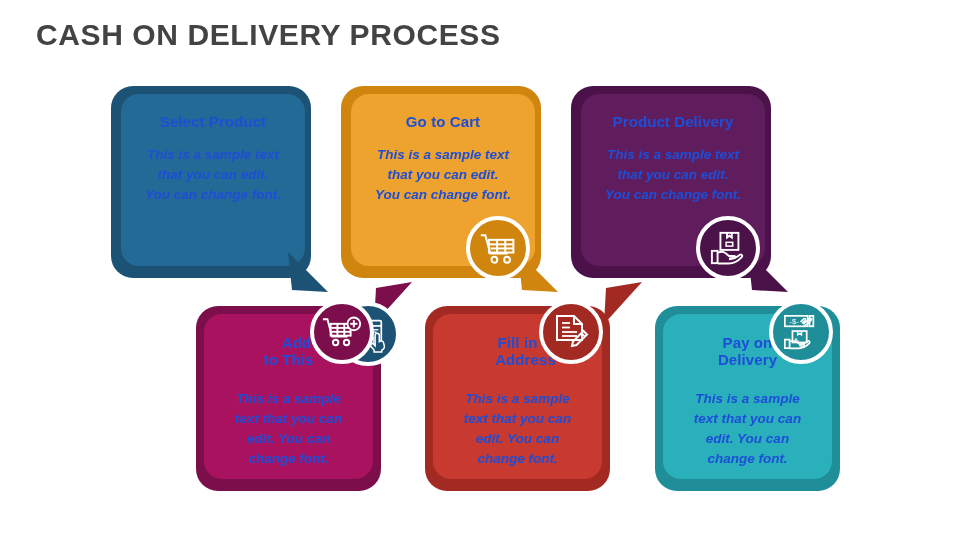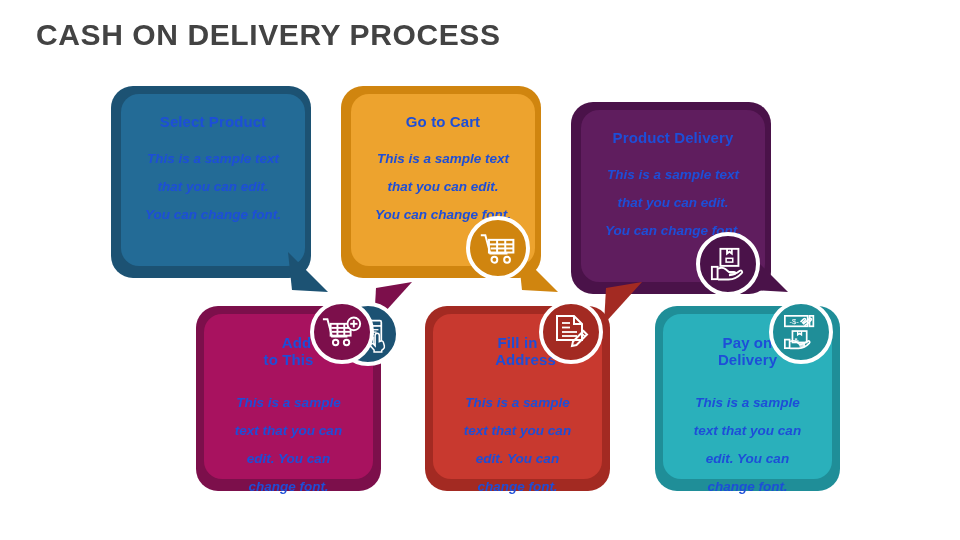--- a/index.html
+++ b/index.html
@@ -51,21 +51,21 @@
   .card-title {
     font-size: 15px;
     font-weight: bold;
     line-height: 17px;
     letter-spacing: .1px;
   }
   .card-desc {
     font-size: 13.5px;
     font-style: italic;
     font-weight: bold;
-    line-height: 28px;
+    line-height: 20px;
   }
 
   
   .badge {
     position: absolute;
     width: 64px; height: 64px;
     border-radius: 50%;
     border: 4px solid #ffffff;
     display: flex;
     align-items: center;
@@ -153,21 +153,21 @@
         <line x1="20" y1="9" x2="20" y2="23"></line>
         <line x1="29" y1="9" x2="29" y2="23"></line>
         <line x1="11.8" y1="14" x2="38" y2="14"></line>
         <line x1="12.8" y1="18.5" x2="38" y2="18.5"></line>
         <circle cx="17" cy="31" r="3.2"></circle>
         <circle cx="31" cy="31" r="3.2"></circle>
       </svg>
     </div>
   </div>
 
-  <div class="card-group" style="left:571px; top:102px; width:200px; height:200px;border-radius:28px;">
+  <div class="card-group" style="left:571px; top:86px; width:200px; height:200px;border-radius:28px;">
     <div class="plate" style="width:200px; height:192px; background:#4a1249;"></div>
     <div class="body" style="left:10px; top:8px; width:184px; height:172px; background:#5f1d5e;"></div>
     <div class="card-text card-title" style="top:27px; left:10px; width:184px;">Product Delivery</div>
     <div class="card-text card-desc" style="top:59px; left:22px; width:160px;">This is a sample text that you can edit. You can change font.</div>
     <div class="badge" style="left:125px; top:130px; background:#4a1249;">
       <svg width="38" height="36" viewBox="0 0 40 38" fill="none" stroke="#ffffff" stroke-width="2">
         <rect x="12" y="3" width="19" height="18"></rect>
         <path d="M19 3 v5 l2.5-2 l2.5 2 v-5"></path>
         <rect x="18" y="13" width="7" height="4" stroke-width="1.6"></rect>
         <rect x="3" y="22" width="6" height="13"></rect>

